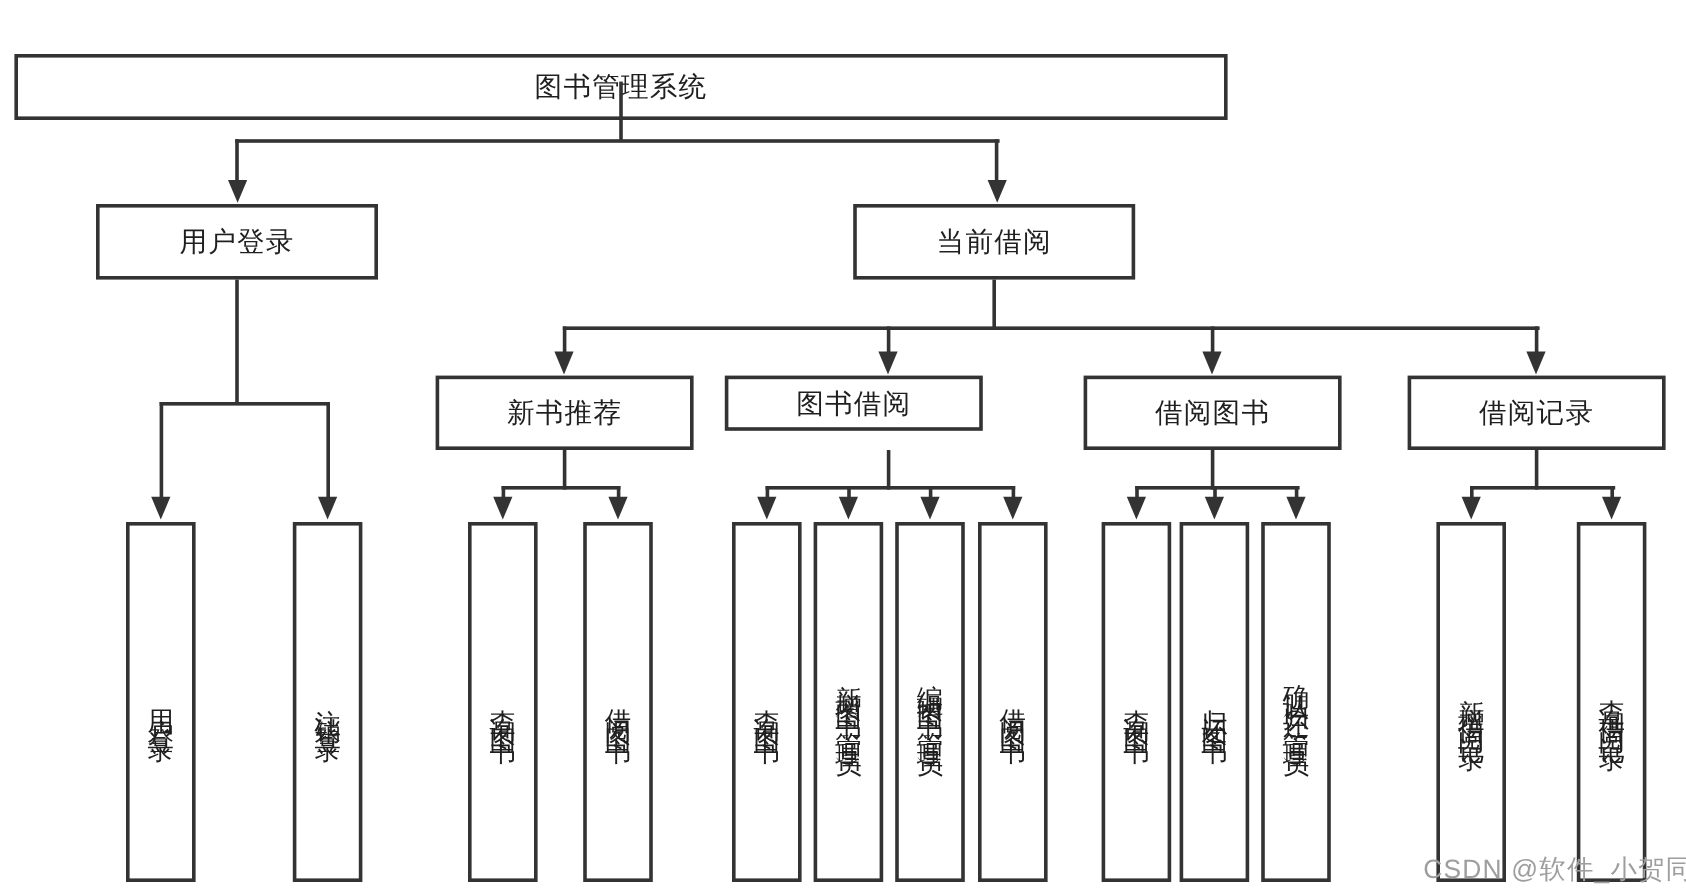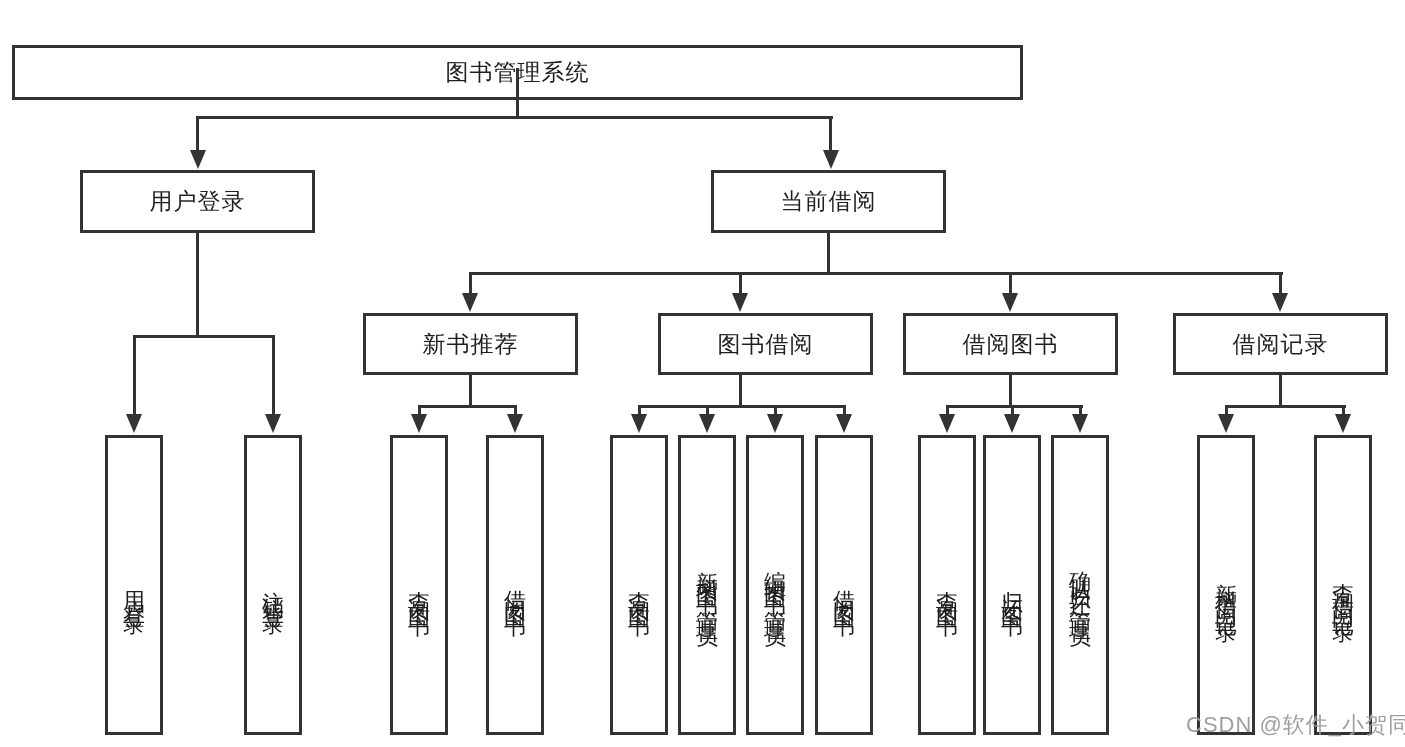--- a/index.html
+++ b/index.html
@@ -81,21 +81,21 @@
   <div class="vline" style="left:469px; top:272px; height:24px;"></div>
   <div class="ahead" style="left:462px; top:293px;"></div>
   <div class="vline" style="left:739px; top:272px; height:24px;"></div>
   <div class="ahead" style="left:732px; top:293px;"></div>
   <div class="vline" style="left:1009px; top:272px; height:24px;"></div>
   <div class="ahead" style="left:1002px; top:293px;"></div>
   <div class="vline" style="left:1279px; top:272px; height:24px;"></div>
   <div class="ahead" style="left:1272px; top:293px;"></div>
 
   <div class="box" style="left:363px; top:313px; width:215px; height:62px;">新书推荐</div>
-  <div class="box" style="left:658px; top:313px; width:215px; height:62px;">图书借阅</div>
+  <div class="box" style="left:604px; top:313px; width:215px; height:46px;">图书借阅</div>
   <div class="box" style="left:903px; top:313px; width:215px; height:62px;">借阅图书</div>
   <div class="box" style="left:1173px; top:313px; width:215px; height:62px;">借阅记录</div>
 
   <div class="vline" style="left:469px; top:375px; height:33px;"></div>
   <div class="hline" style="left:418px; top:405px; width:99px;"></div>
   <div class="vline" style="left:418px; top:405px; height:12px;"></div>
   <div class="ahead" style="left:411px; top:414px;"></div>
   <div class="vline" style="left:514px; top:405px; height:12px;"></div>
   <div class="ahead" style="left:507px; top:414px;"></div>
 

